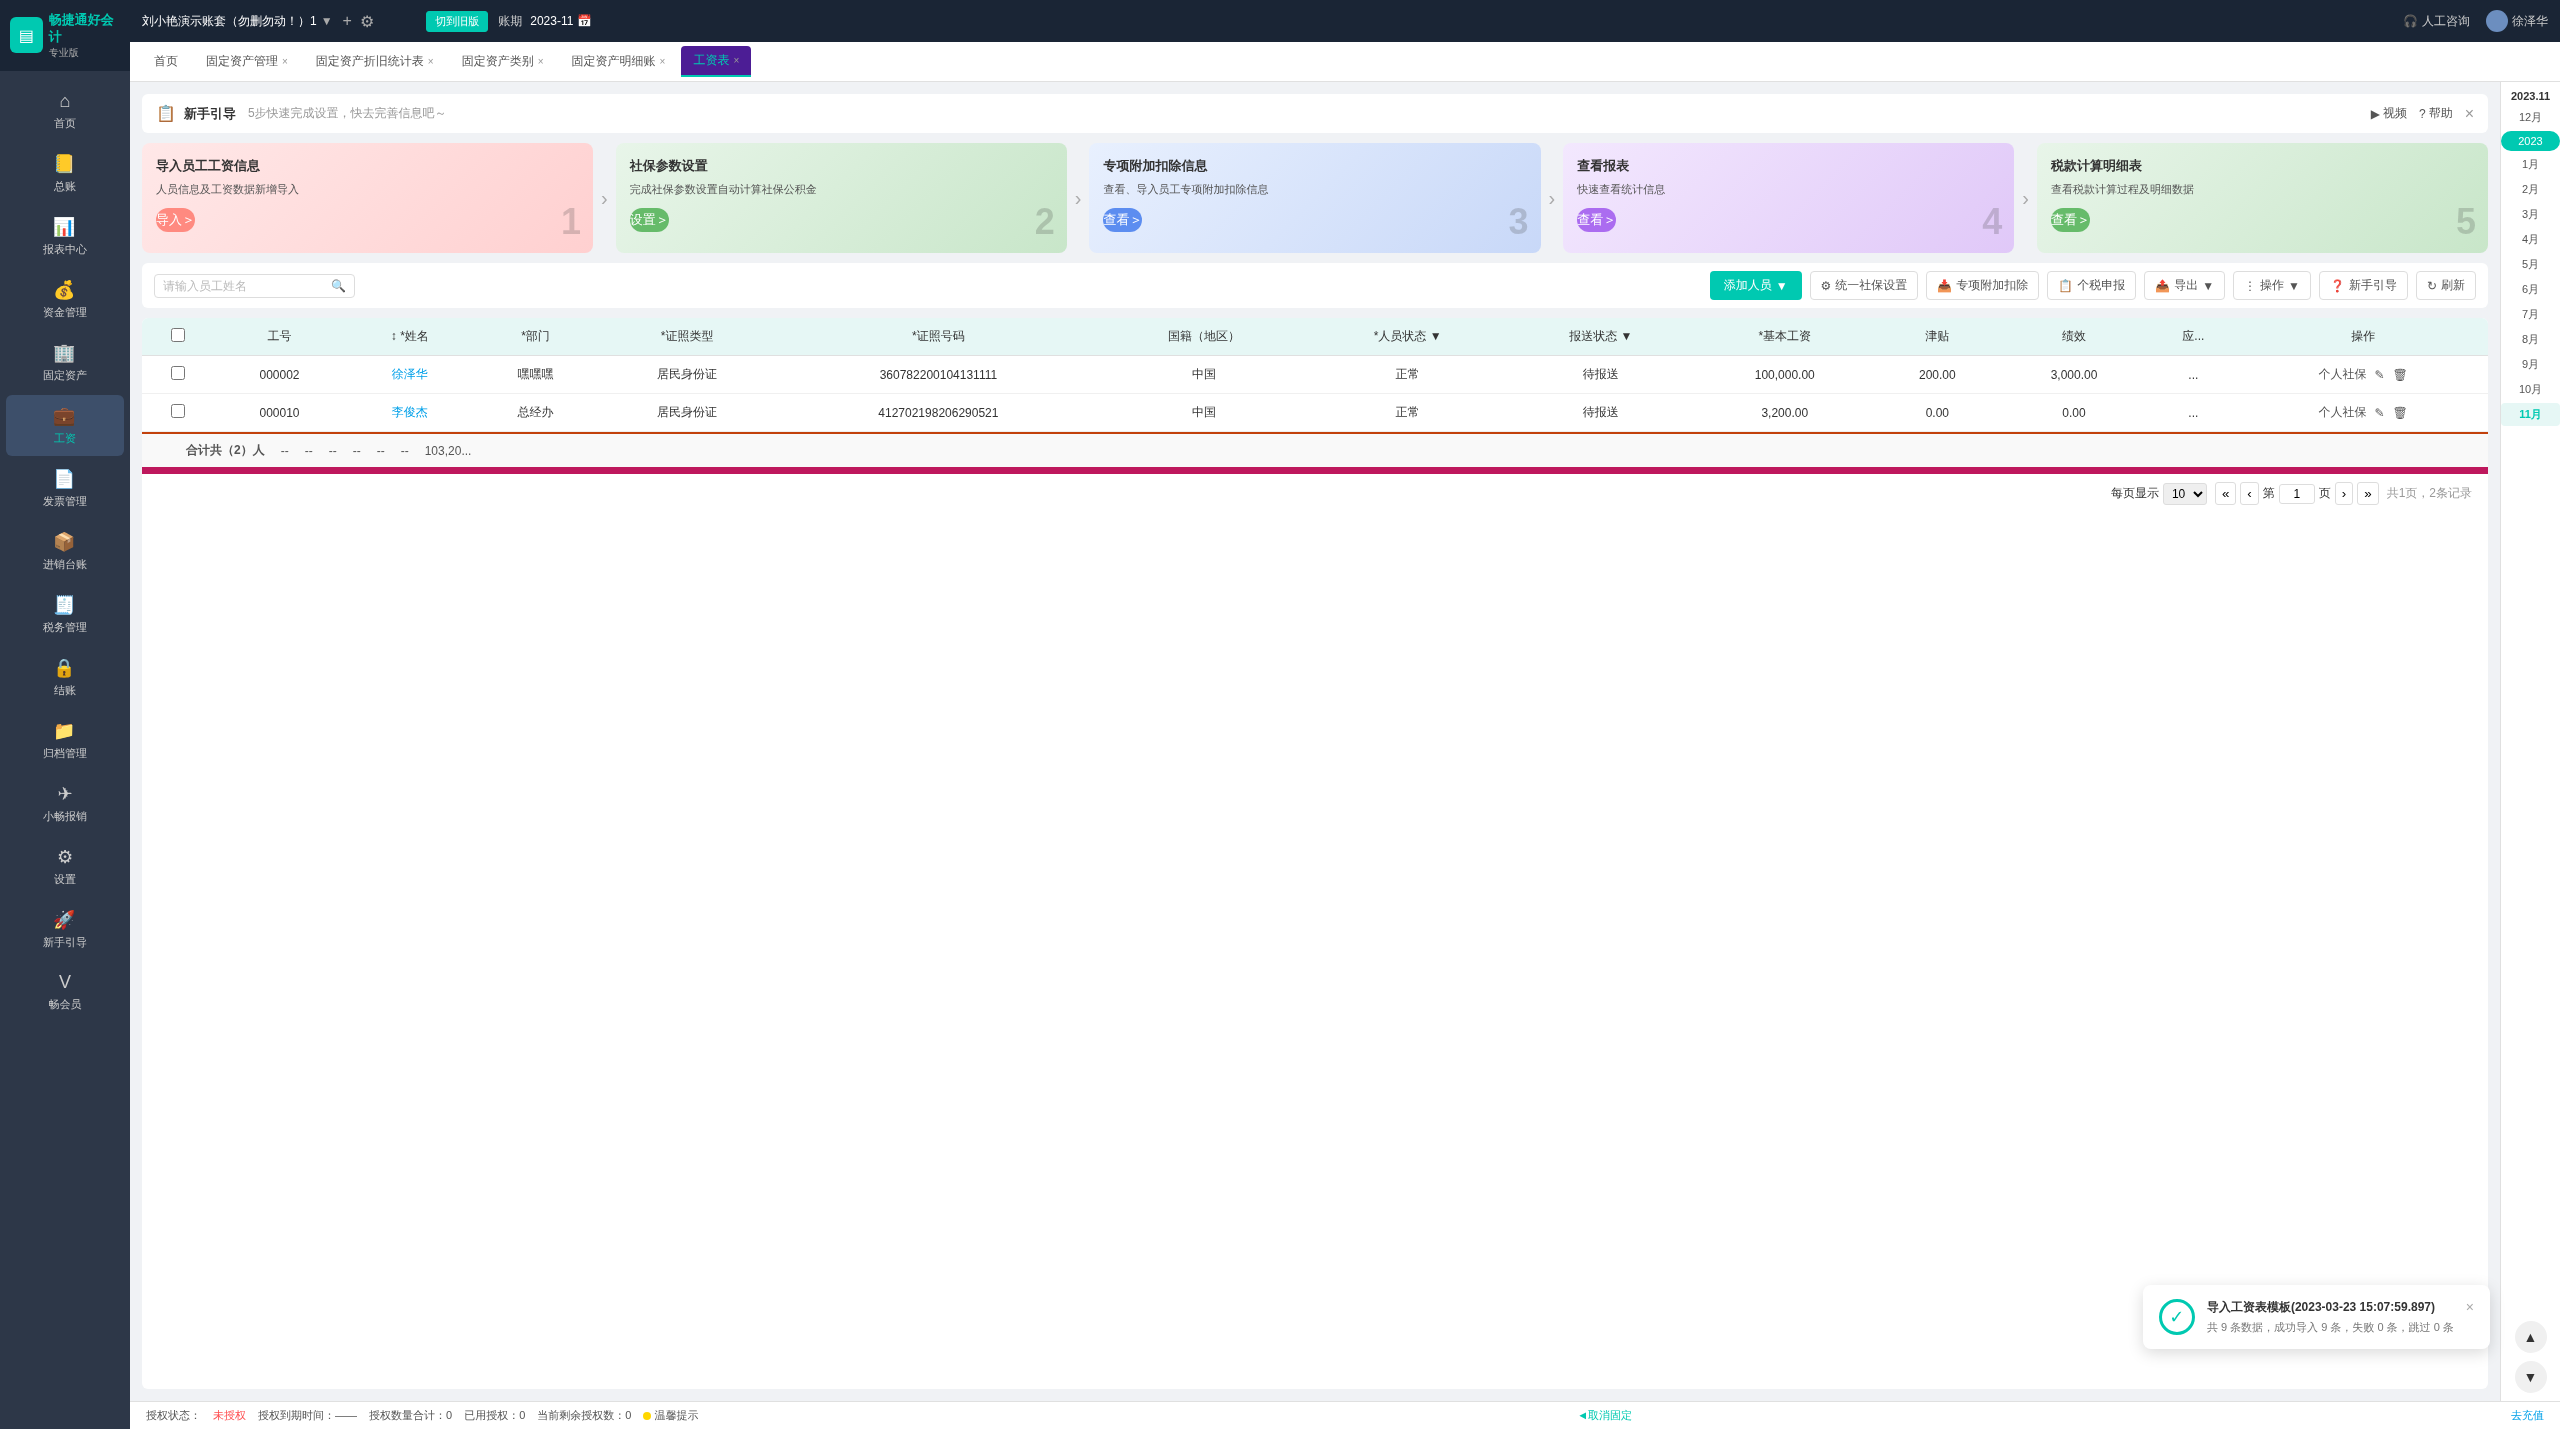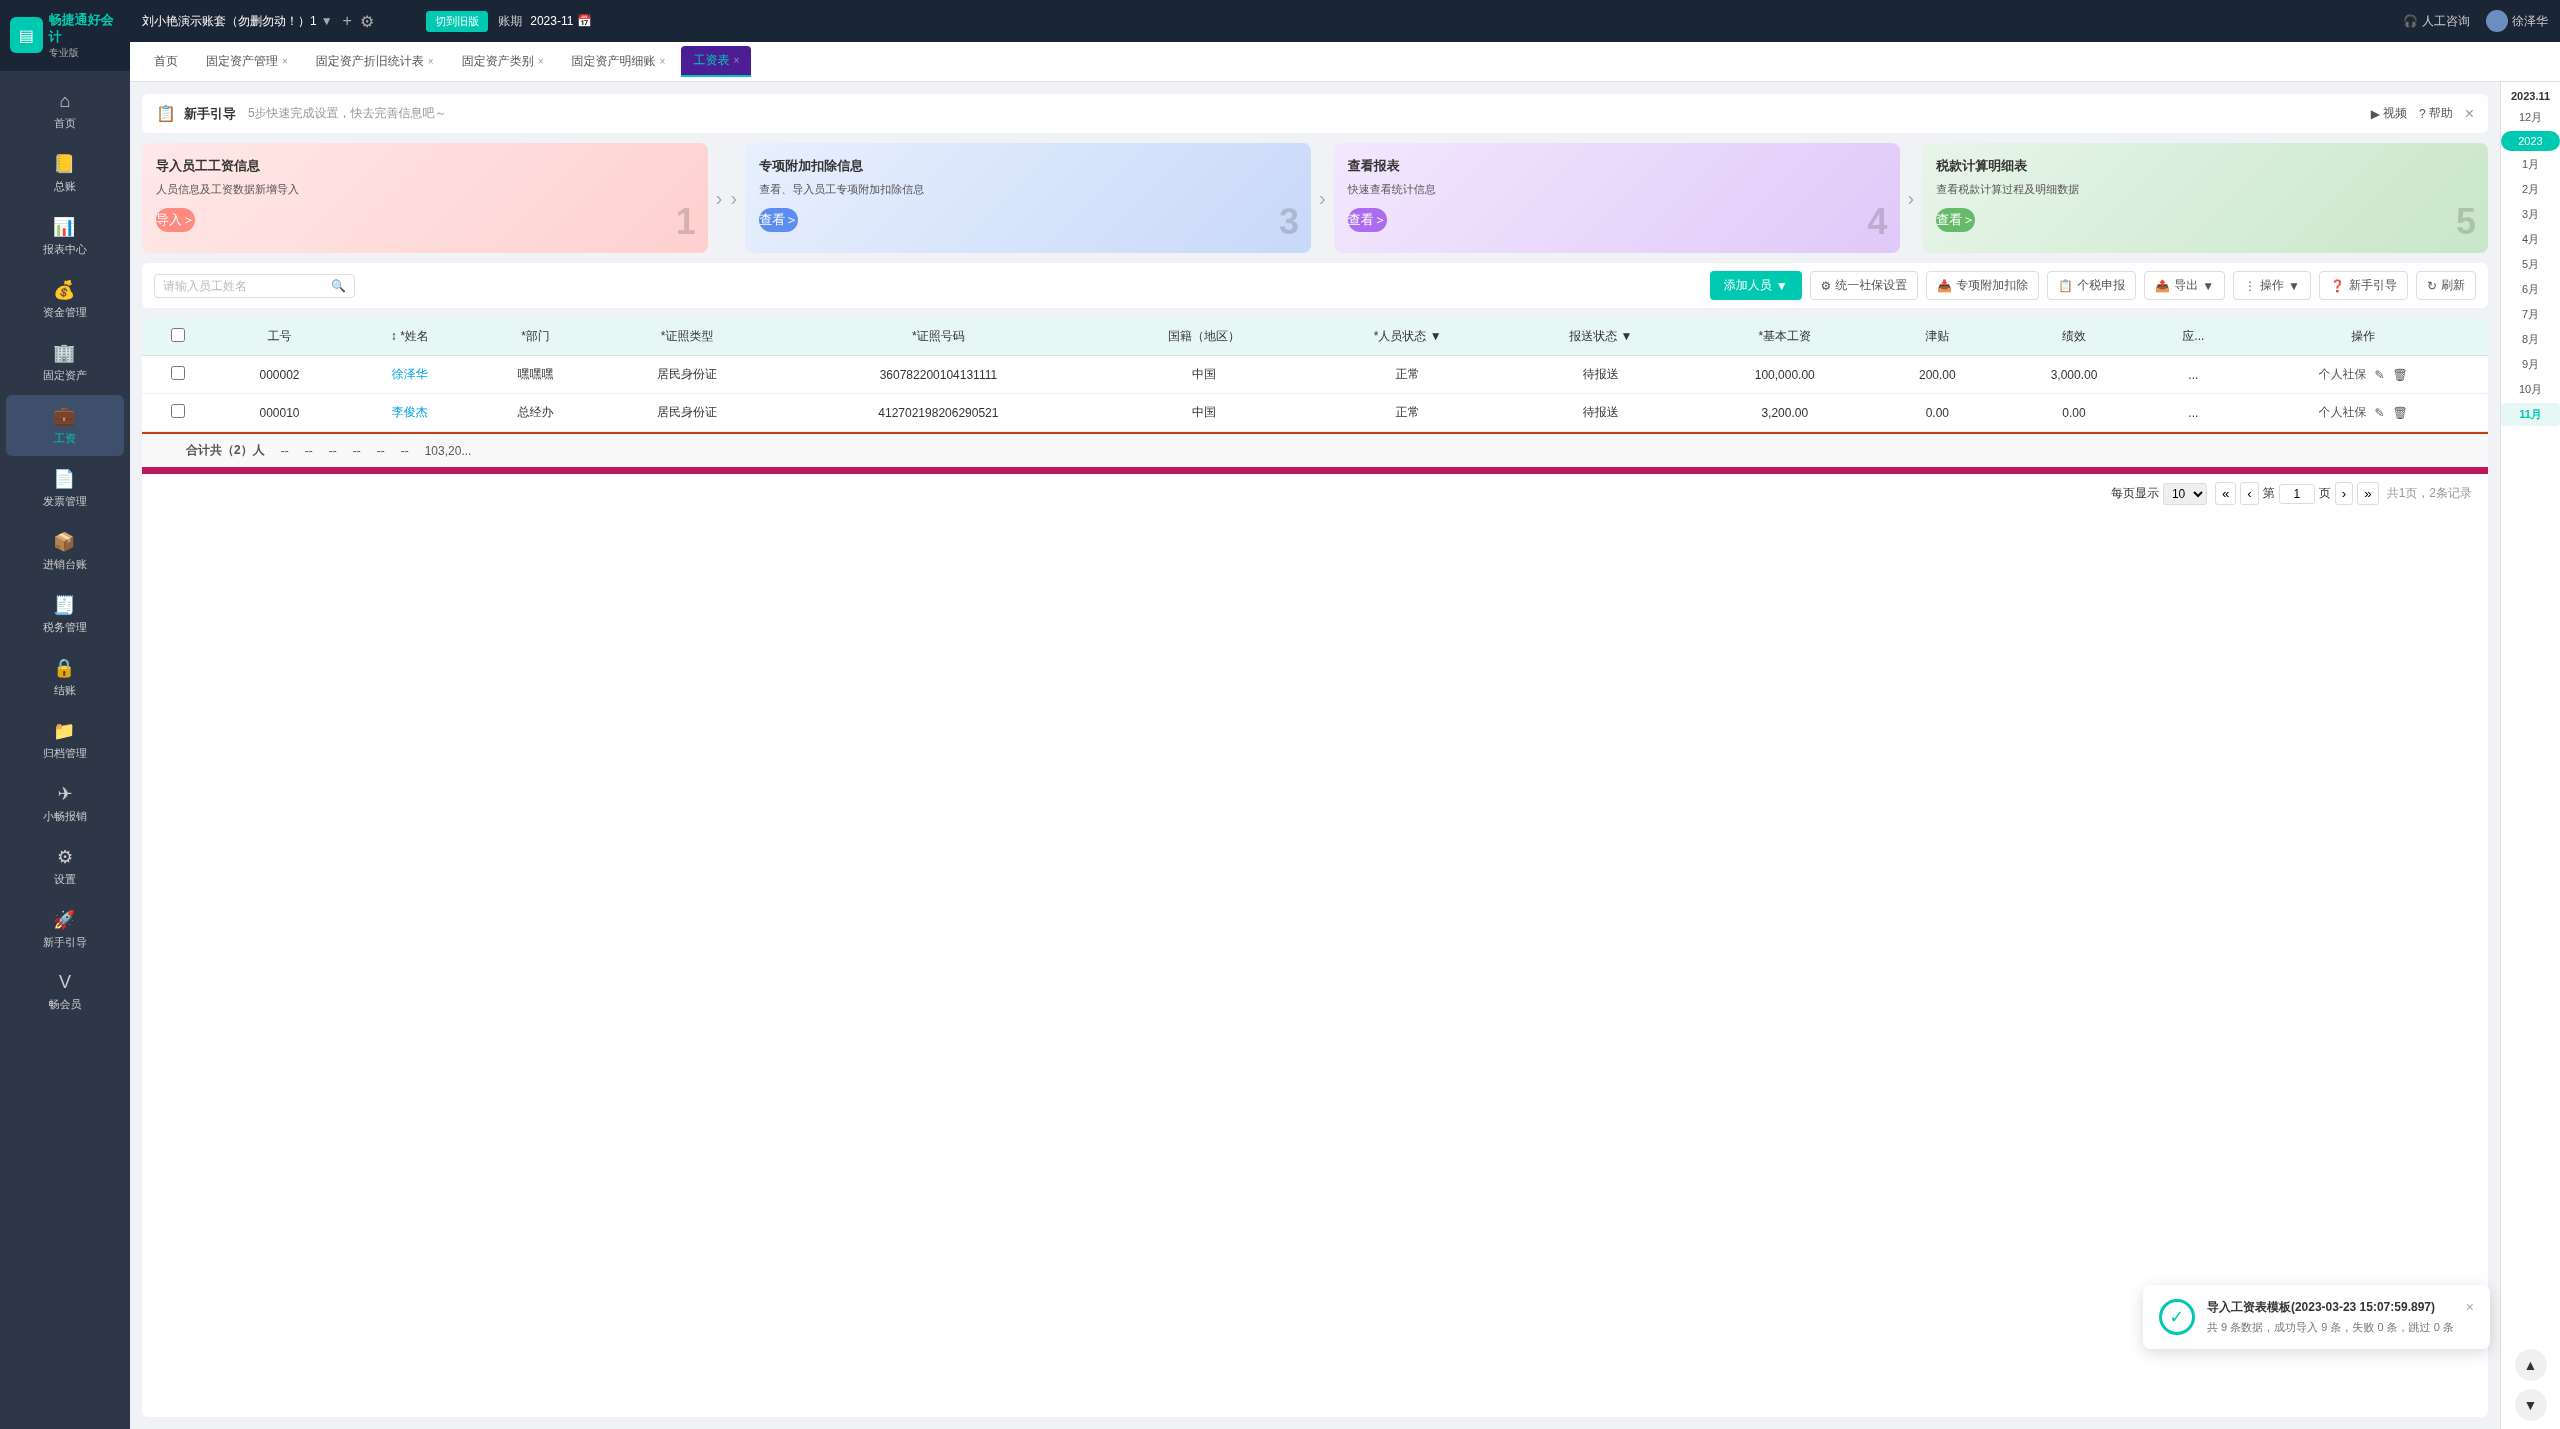--- a/index.html
+++ b/index.html
@@ -279,20 +279,26 @@
         </div>
 
         <div class="steps-row" id="steps-row">
             <div class="step-card step-1">
     <div class="step-title">导入员工工资信息</div>
     <div class="step-desc">人员信息及工资数据新增导入</div>
     <button class="step-action">导入＞</button>
     <div class="step-num">1</div>
   </div>
             <div class="step-arrow">›</div>
+            <div class="step-card step-2">
+    <div class="step-title">社保参数设置</div>
+    <div class="step-desc">完成社保参数设置自动计算社保公积金</div>
+    <button class="step-action">设置＞</button>
+    <div class="step-num">2</div>
+  </div>
             <div class="step-arrow">›</div>
             <div class="step-card step-3">
     <div class="step-title">专项附加扣除信息</div>
     <div class="step-desc">查看、导入员工专项附加扣除信息</div>
     <button class="step-action">查看＞</button>
     <div class="step-num">3</div>
   </div>
             <div class="step-arrow">›</div>
             <div class="step-card step-4">
     <div class="step-title">查看报表</div>
@@ -473,20 +479,34 @@
             <div class="month-item highlight">11月</div>
           </div>
         <div class="panel-icons">
           <div class="panel-icon-btn">▲</div>
           <div class="panel-icon-btn">▼</div>
         </div>
       </div>
 
     </div>
 
+    <div class="statusbar">
+      <span>授权状态：</span>
+      <span class="status-tag">未授权</span>
+      <span>授权到期时间：——</span>
+      <span>授权数量合计：0</span>
+      <span>已用授权：0</span>
+      <span>当前剩余授权数：0</span>
+      <span style="display:flex;align-items:center;gap:3px">
+        <span class="warn-dot"></span>
+        <span>温馨提示</span>
+      </span>
+      <span class="cancel-pin">◄取消固定</span>
+      <span class="charge-link">去充值</span>
+    </div>
 
   </div>
 </div>
 
 <div class="toast">
   <div class="toast-check">✓</div>
   <div class="toast-content">
     <div class="toast-title">导入工资表模板(2023-03-23 15:07:59.897)</div>
     <div class="toast-desc">共 9 条数据，成功导入 9 条，失败 0 条，跳过 0 条</div>
   </div>

